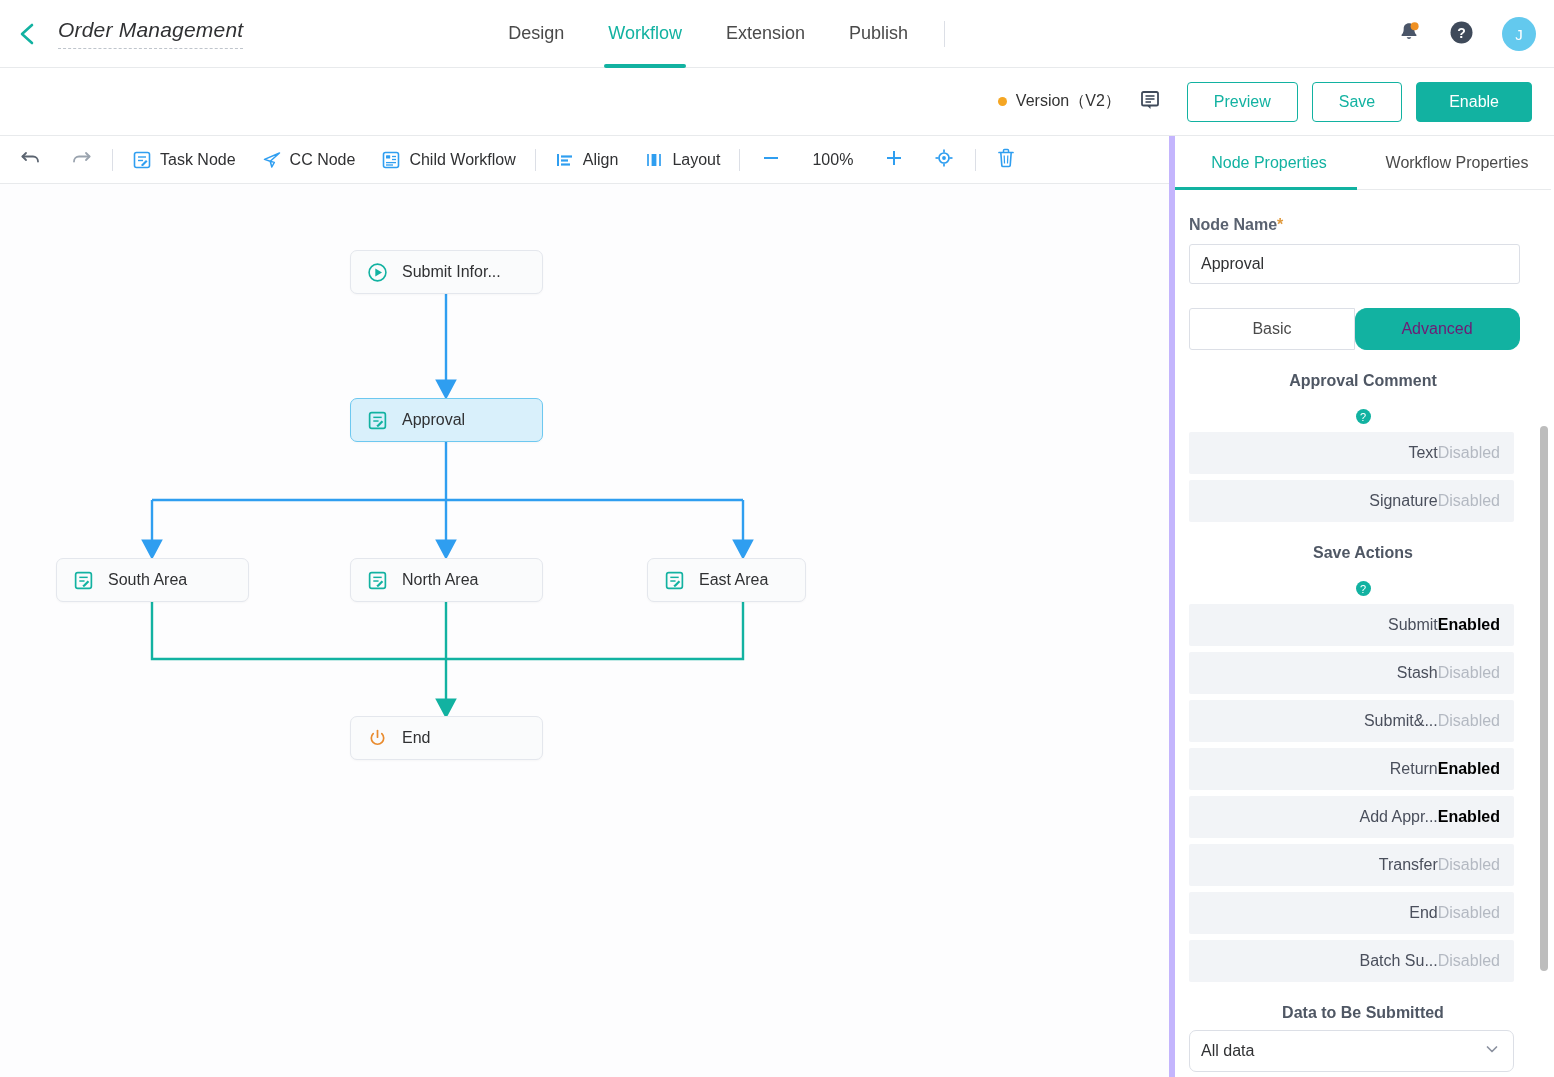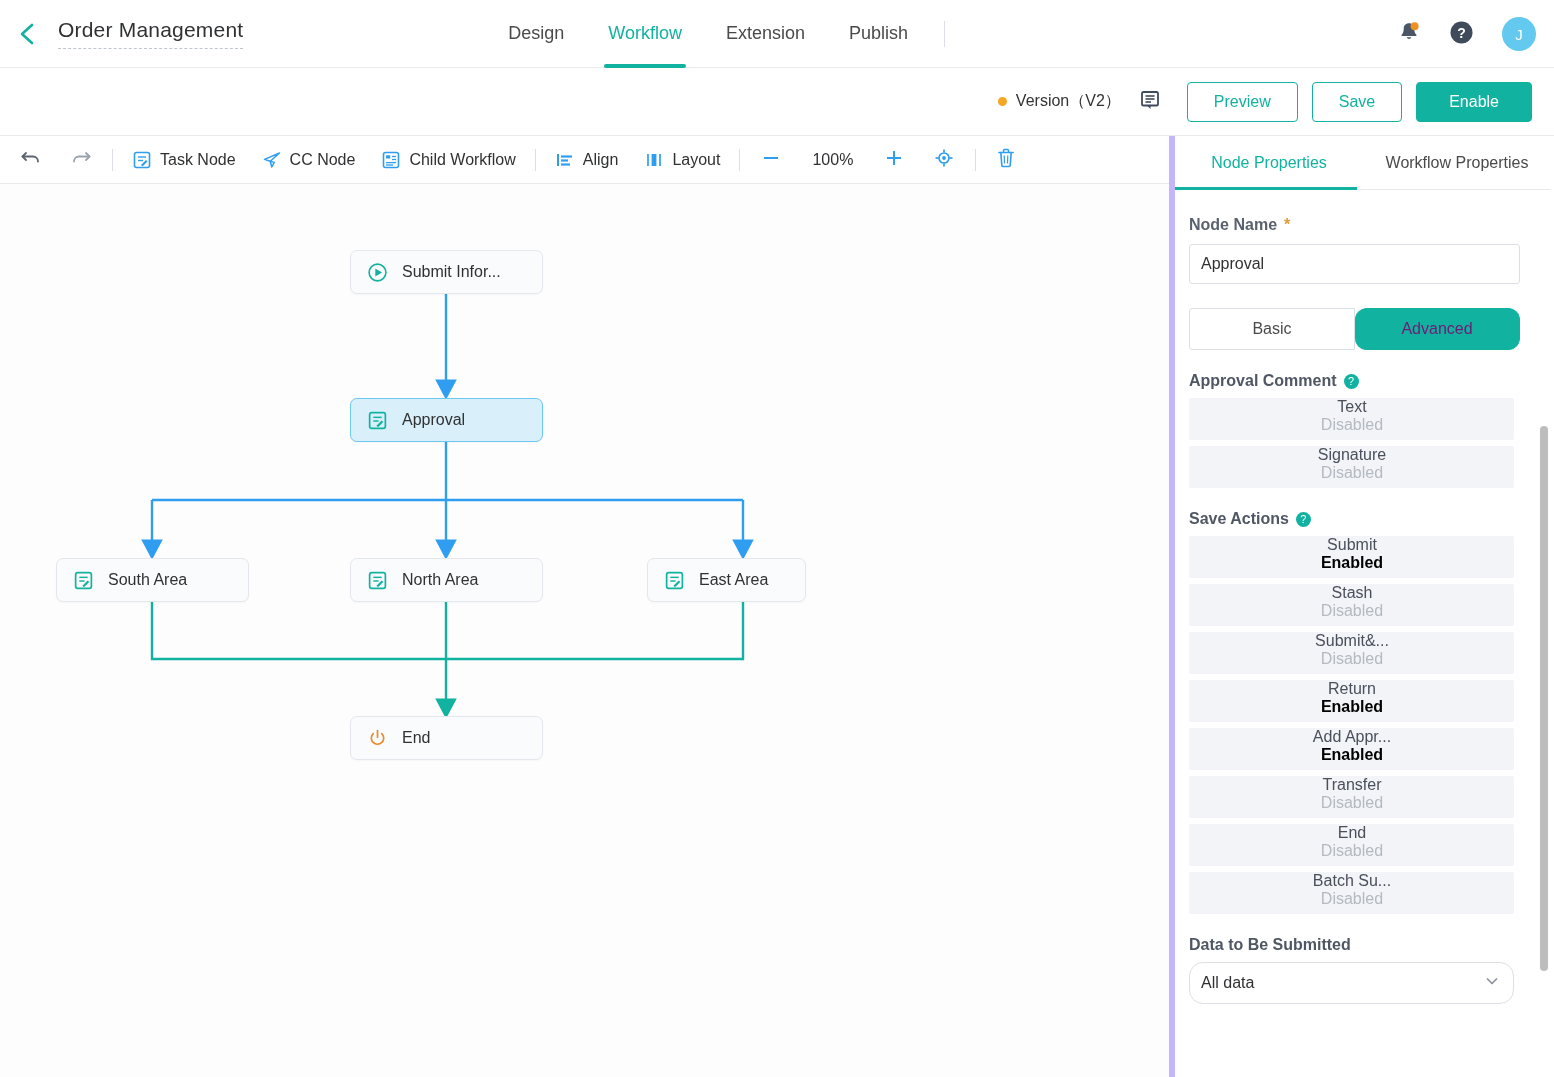--- a/index.html
+++ b/index.html
@@ -20,20 +20,21 @@
   }
   .back-btn {
     width: 54px; height: 68px; display: flex; align-items: center; justify-content: center;
     cursor: pointer;
   }
   .back-btn svg { display:block; }
   .app-title-wrap { position: relative; margin-left: 4px; }
   .app-title {
     font-size: 21px; color: #303133; letter-spacing: .2px; padding-bottom: 6px;
     white-space: nowrap;
+    font-style: italic;
   }
   .app-title-underline {
     border-bottom: 1px dashed #bfc5cc; width: 100%; height: 0;
   }
   .nav {
     display: flex; align-items: center; height: 68px; margin-left: 243px; gap: 0;
   }
   .nav-item {
     font-size: 18px; color: #4a4a4a; padding: 0 22px; height: 68px;
     display: flex; align-items: center; position: relative; cursor: pointer;
@@ -118,57 +119,56 @@
     font-size: 16px; color: #4a4a4a; cursor: pointer; position: relative;
     white-space: nowrap;
   }
   .panel-tab.active { color: #12b2a1; }
   .panel-tab.active::after {
     content: ""; position: absolute; left: 0; right: 6px; bottom: -1px; height: 3px; background: #12b2a1;
   }
   .panel-body { padding: 14px 14px 0 14px; position: relative; height: 887px; }
   .field-label {
     font-size: 16px; font-weight: bold; color: #5a6270; margin: 12px 0 10px 0;
-    display: flex; align-items: center; gap: 7px;
+    display: flex; align-items: center; 
   }
   .req { color: #e09a3e; font-weight: bold; }
   .text-input {
     width: 331px; height: 40px; border: 1px solid #dcdfe6; border-radius: 3px;
     font-size: 16px; color: #303133; padding: 0 11px; background: #fff;
     font-family: "Liberation Sans", sans-serif; outline: none;
   }
   .segmented { display: flex; width: 331px; margin-top: 24px; }
   .seg {
     flex: 1; height: 42px; display: flex; align-items: center; justify-content: center;
     font-size: 16px; border: 1px solid #dcdfe6; cursor: pointer; color: #4a4a4a; background: #fff;
   }
   .seg:first-child { border-radius: 3px 0 0 3px; }
   .seg:last-child { border-radius: 0 3px 3px 0; border-left: none; }
   .seg.active { background: #12b2a1; color: #701a75; border-color: #12b2a1; border-radius: 12px; }
   .section-head {
     font-size: 16px; font-weight: bold; color: #4f5764; margin: 22px 0 8px 0;
-    display: flex; align-items: center; gap: 7px;
+    display: flex; align-items: center; gap: 19px; flex-direction: column;
   }
   .help-dot {
     width: 15px; height: 15px; border-radius: 50%; background: #12b2a1; color: #fff;
     font-size: 11px; display: flex; align-items: center; justify-content: center;
     cursor: pointer; font-weight: normal;
   }
   .row {
     width: 325px; height: 42px; background: #f2f4f7; border-radius: 2px;
-    display: flex; align-items: center; justify-content: flex-start;
+    display: flex; align-items: center; justify-content: flex-end;
     padding: 0 14px 0 15px; margin-bottom: 6px; font-size: 16px; color: #4a4f5c;
     cursor: pointer;
-    flex-direction: column;
   }
   .row .val { font-size: 16px; }
   .val.enabled { color: #000000; font-weight: bold; }
   .val.disabled { color: #b4b9c2; }
   .select-box {
-    width: 325px; height: 42px; border: 1px solid #dcdfe6; border-radius: 14px;
+    width: 325px; height: 42px; border: 1px solid #dcdfe6; border-radius: 7px;
     display: flex; align-items: center; justify-content: space-between;
     padding: 0 13px 0 11px; font-size: 16px; color: #303133; cursor: pointer; background:#fff;
   }
   .panel-scrollbar {
     position: absolute; right: 3px; top: 236px; width: 8px; height: 545px;
     background: #bdbdbd; border-radius: 4px; cursor: pointer;
   }
 </style>
 </head>
 <body>

